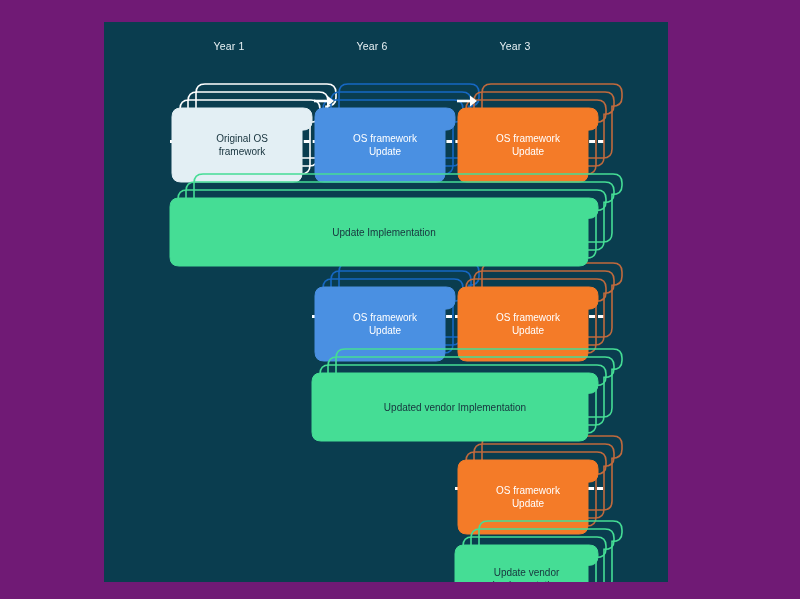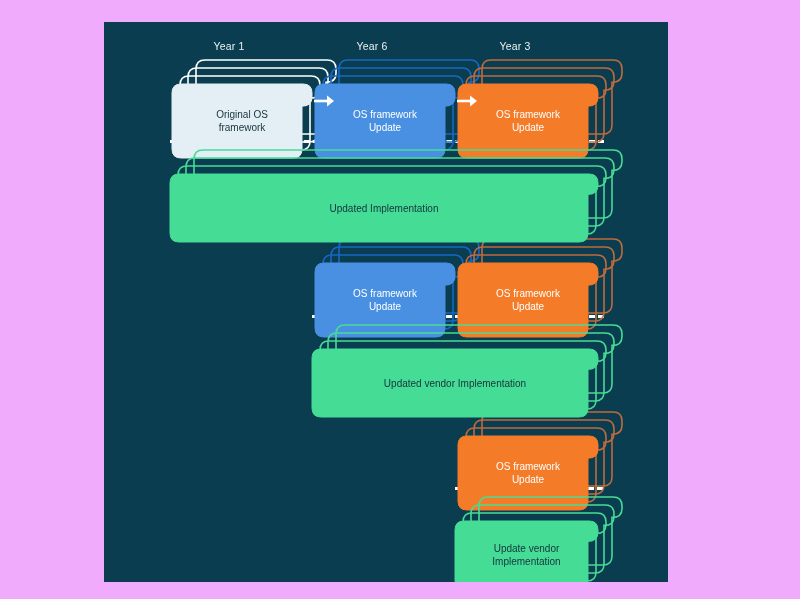--- a/index.html
+++ b/index.html
@@ -11,21 +11,21 @@
   body {
     width: 800px;
     height: 599px;
     font-family: "Liberation Sans", sans-serif;
     overflow: hidden;
   }
   #stage {
     position: relative;
     width: 800px;
     height: 599px;
-    background: #f0abfc;
+    background: #701a75;
   }
   #panel {
     position: absolute;
     left: 104px;
     top: 22px;
     width: 564px;
     height: 560px;
     background: #0a3d4f;
     overflow: hidden;
   }
@@ -36,20 +36,21 @@
     color: #e9f2f5;
     font-size: 10.5px;
     letter-spacing: .2px;
     white-space: nowrap;
     transform: translateX(-50%);
   }
 
   
   .stack {
     position: absolute;
+    margin-top: 24px;
   }
   .card {
     position: absolute;
     box-sizing: border-box;
   }
   .card svg {
     display: block;
     width: 100%;
     height: 100%;
     overflow: visible;
@@ -252,21 +253,21 @@
         </div>
         <div class="card" style="left: 8px; top: 16px; width: 428px; height: 68px;">
           <svg viewBox="0 0 428 68" width="428" height="68">
             <path d="M 9 0 L 419 0 Q 428 0 428 9 L 428 11.399999999999999 Q 428 20.4 418 20.4 L 418 59 Q 418 68 409 68 L 9 68 Q 0 68 0 59 L 0 9 Q 0 0 9 0 Z" fill="none" stroke="#45dd95" stroke-width="1.6"></path>
           </svg>
         </div>
         <div class="card" style="left: 0px; top: 24px; width: 428px; height: 68px;">
           <svg viewBox="0 0 428 68" width="428" height="68">
             <path d="M 9 0 L 419 0 Q 428 0 428 9 L 428 11.399999999999999 Q 428 20.4 418 20.4 L 418 59 Q 418 68 409 68 L 9 68 Q 0 68 0 59 L 0 9 Q 0 0 9 0 Z" fill="#45dd95" stroke="#45dd95" stroke-width="1"></path>
           </svg>
-          <div class="card-label lbl-dark">Updated Implementation</div>
+          <div class="card-label lbl-dark">Update Implementation</div>
         </div>
       </div>
       <div class="stack" style="left: 208px; top: 303px; width: 310px; height: 92px;">
         <div class="card" style="left: 24px; top: 0px; width: 286px; height: 68px;">
           <svg viewBox="0 0 286 68" width="286" height="68">
             <path d="M 9 0 L 277 0 Q 286 0 286 9 L 286 11.399999999999999 Q 286 20.4 276 20.4 L 276 59 Q 276 68 267 68 L 9 68 Q 0 68 0 59 L 0 9 Q 0 0 9 0 Z" fill="none" stroke="#45dd95" stroke-width="1.6"></path>
           </svg>
         </div>
         <div class="card" style="left: 16px; top: 8px; width: 286px; height: 68px;">
           <svg viewBox="0 0 286 68" width="286" height="68">

